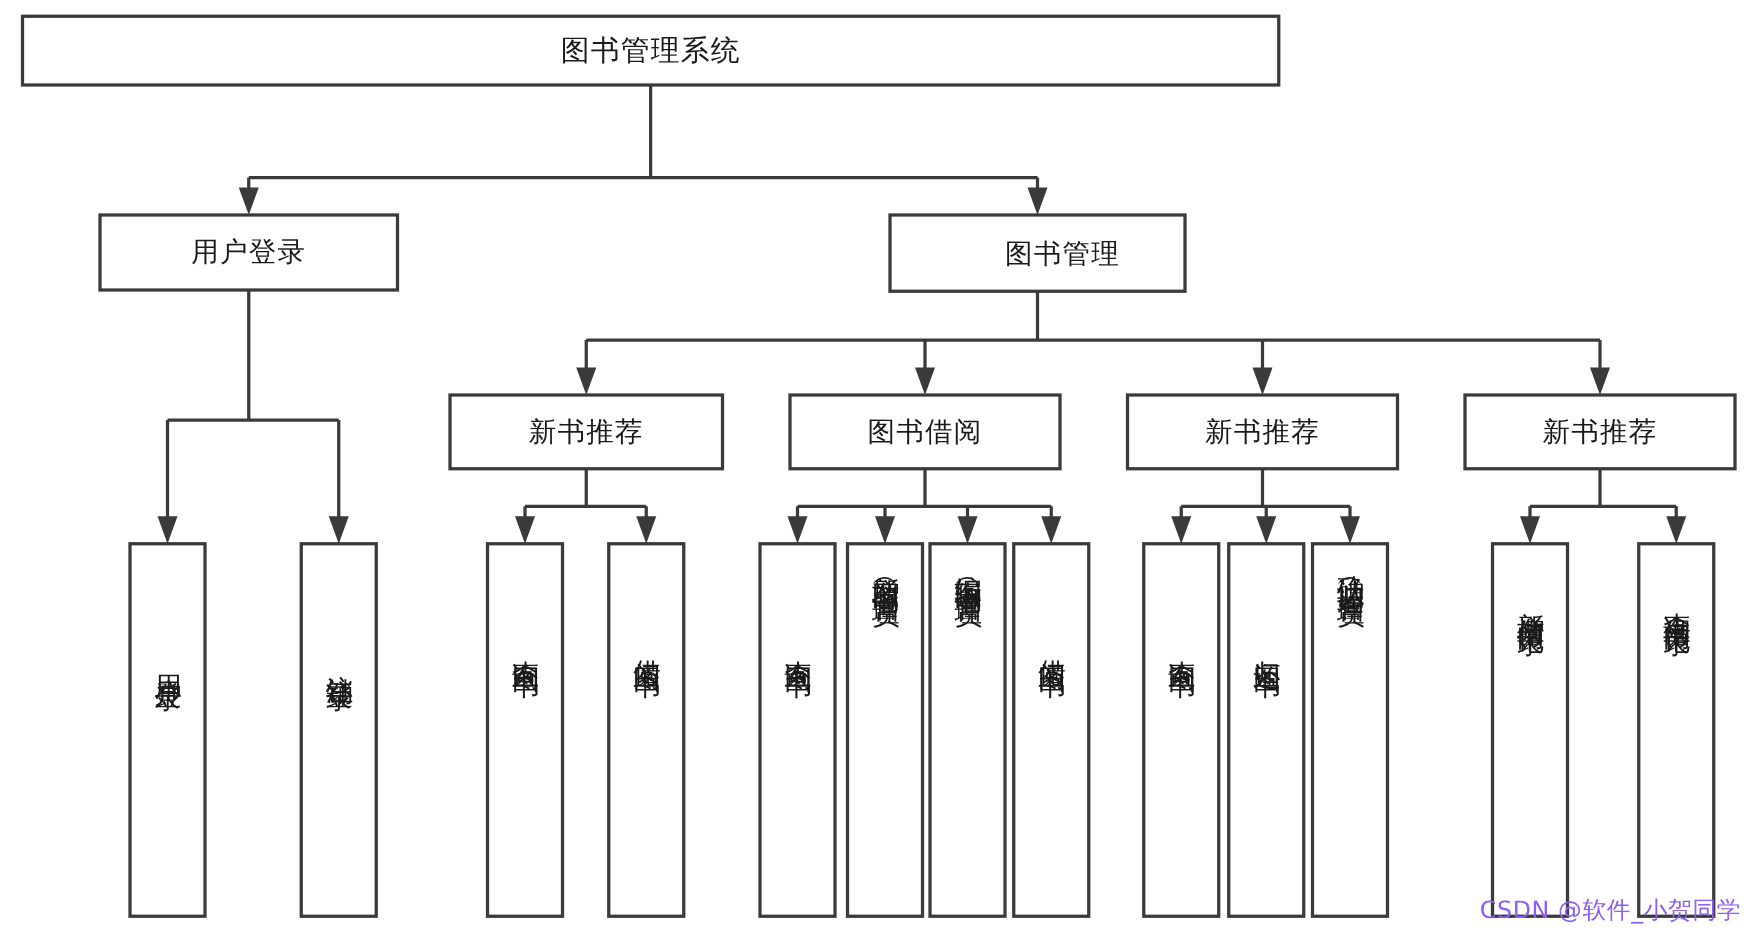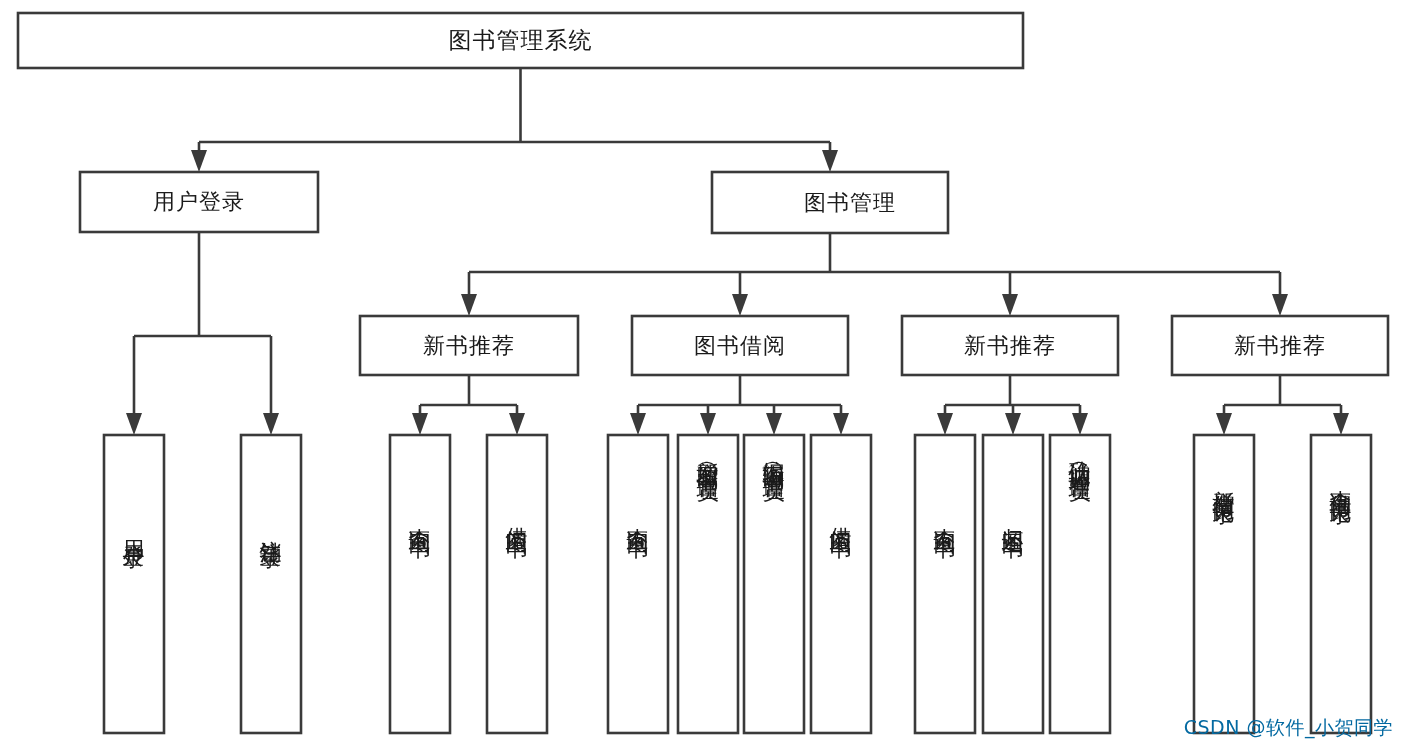--- a/index.html
+++ b/index.html
@@ -73,21 +73,21 @@
   }
   .title-text {
     font-size: 23px;
   }
   #watermark {
     position: absolute;
     right: 12px;
     bottom: 6px;
     font-family: "DejaVu Sans", "Liberation Sans", sans-serif;
     font-size: 19px;
-    color: #0369a1;
+    color: #8b5cf6;
     white-space: nowrap;
     letter-spacing: 0.5px;
   }
 </style>
 </head>
 <body>
 
 <div id="diagram-root">
 
   <svg id="tree-svg" viewBox="0 0 1405 747">

